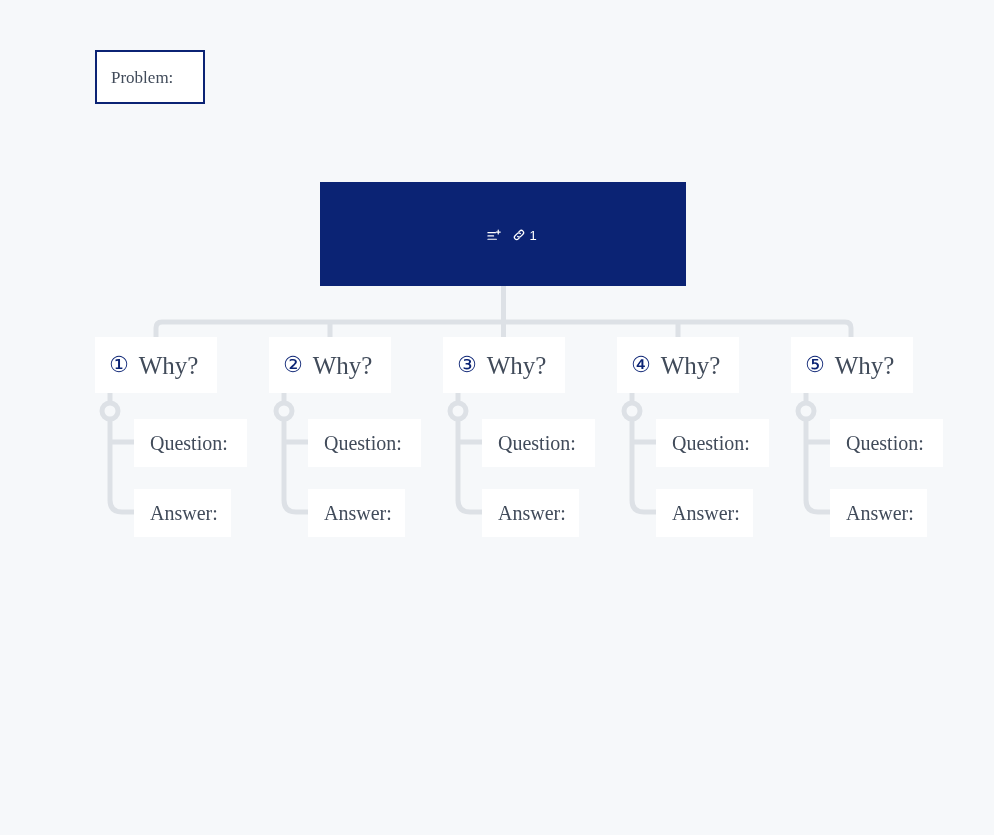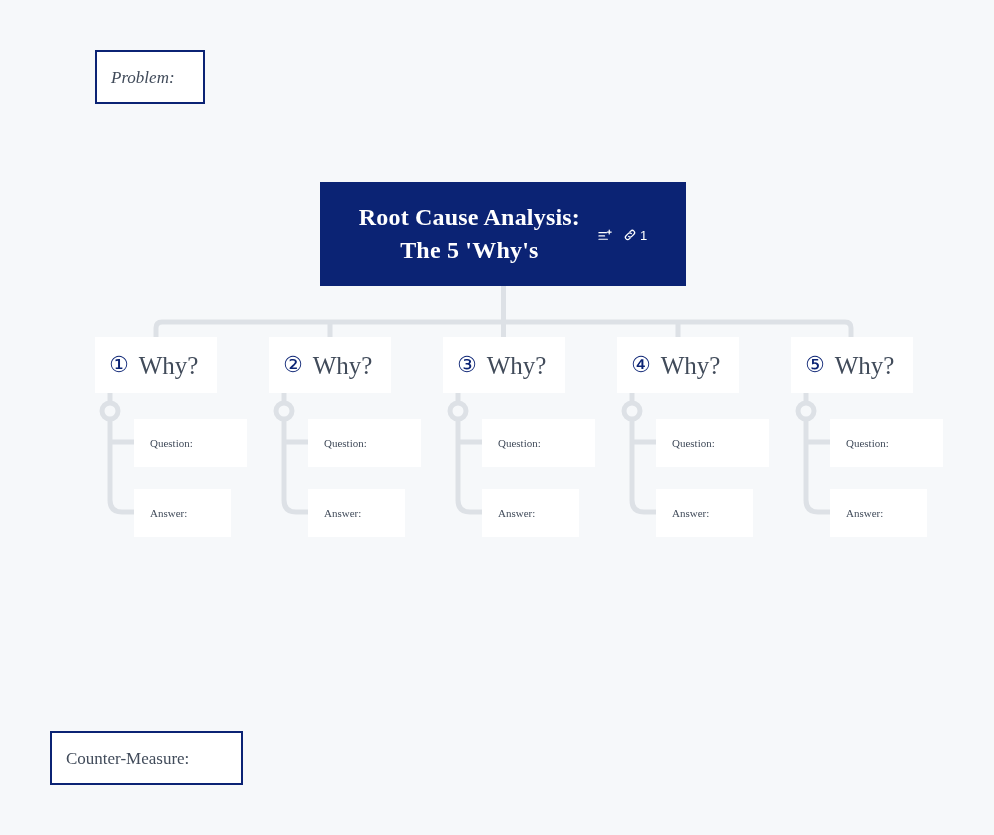--- a/index.html
+++ b/index.html
@@ -118,21 +118,21 @@
     position: absolute;
     background: #ffffff;
     height: 48px;
     display: flex;
     align-items: center;
     box-sizing: border-box;
     padding-left: 16px;
   }
   .qa-label {
     color: #414b5a;
-    font-size: 11px;
+    font-size: 20px;
     line-height: 1;
     white-space: nowrap;
   }
 </style>
 </head>
 <body>
 
 <div id="canvas">
 
   <svg id="connectors" viewBox="0 0 994 835" width="994" height="835" fill="none">
@@ -167,27 +167,25 @@
 
     <g stroke="#dde1e6" stroke-width="5" fill="#f6f8fa">
       <circle cx="110" cy="411" r="8"></circle>
       <circle cx="284" cy="411" r="8"></circle>
       <circle cx="458" cy="411" r="8"></circle>
       <circle cx="632" cy="411" r="8"></circle>
       <circle cx="806" cy="411" r="8"></circle>
     </g>
   </svg>
 
-  <div class="outline-box" id="problem-box" style="left:95px; top:50px; width:110px; height:54px;font-style:italic;">
+  <div class="outline-box" id="problem-box" style="left:95px; top:50px; width:110px; height:54px;">
     <span class="box-label">Problem:</span>
   </div>
 
   <div id="title-node">
-    <span class="title-text">Root Cause Analysis:
-The 5 'Why's</span>
     <span class="title-meta">
       <span class="meta-ico">
         <svg width="15" height="15" viewBox="0 0 16 16" fill="none" stroke="#ffffff" stroke-width="1.3" stroke-linecap="round">
           <path d="M1 5h8"></path>
           <path d="M1 8.5h6"></path>
           <path d="M1 12h9"></path>
           <path d="M12 2.2v4.2"></path>
           <path d="M9.9 4.3h4.2"></path>
         </svg>
       </span>
@@ -251,17 +249,14 @@
     <span class="why-num">⑤</span>
     <span class="why-label">Why?</span>
   </div>
   <div class="qa-card" style="left:830px; top:419px; width:113px;">
     <span class="qa-label">Question:</span>
   </div>
   <div class="qa-card" style="left:830px; top:489px; width:97px;">
     <span class="qa-label">Answer:</span>
   </div>
 
-  <div class="outline-box" id="counter-measure-box" style="left:50px; top:731px; width:193px; height:54px;">
-    <span class="box-label">Counter-Measure:</span>
-  </div>
 
 </div>
 
 </body></html>

